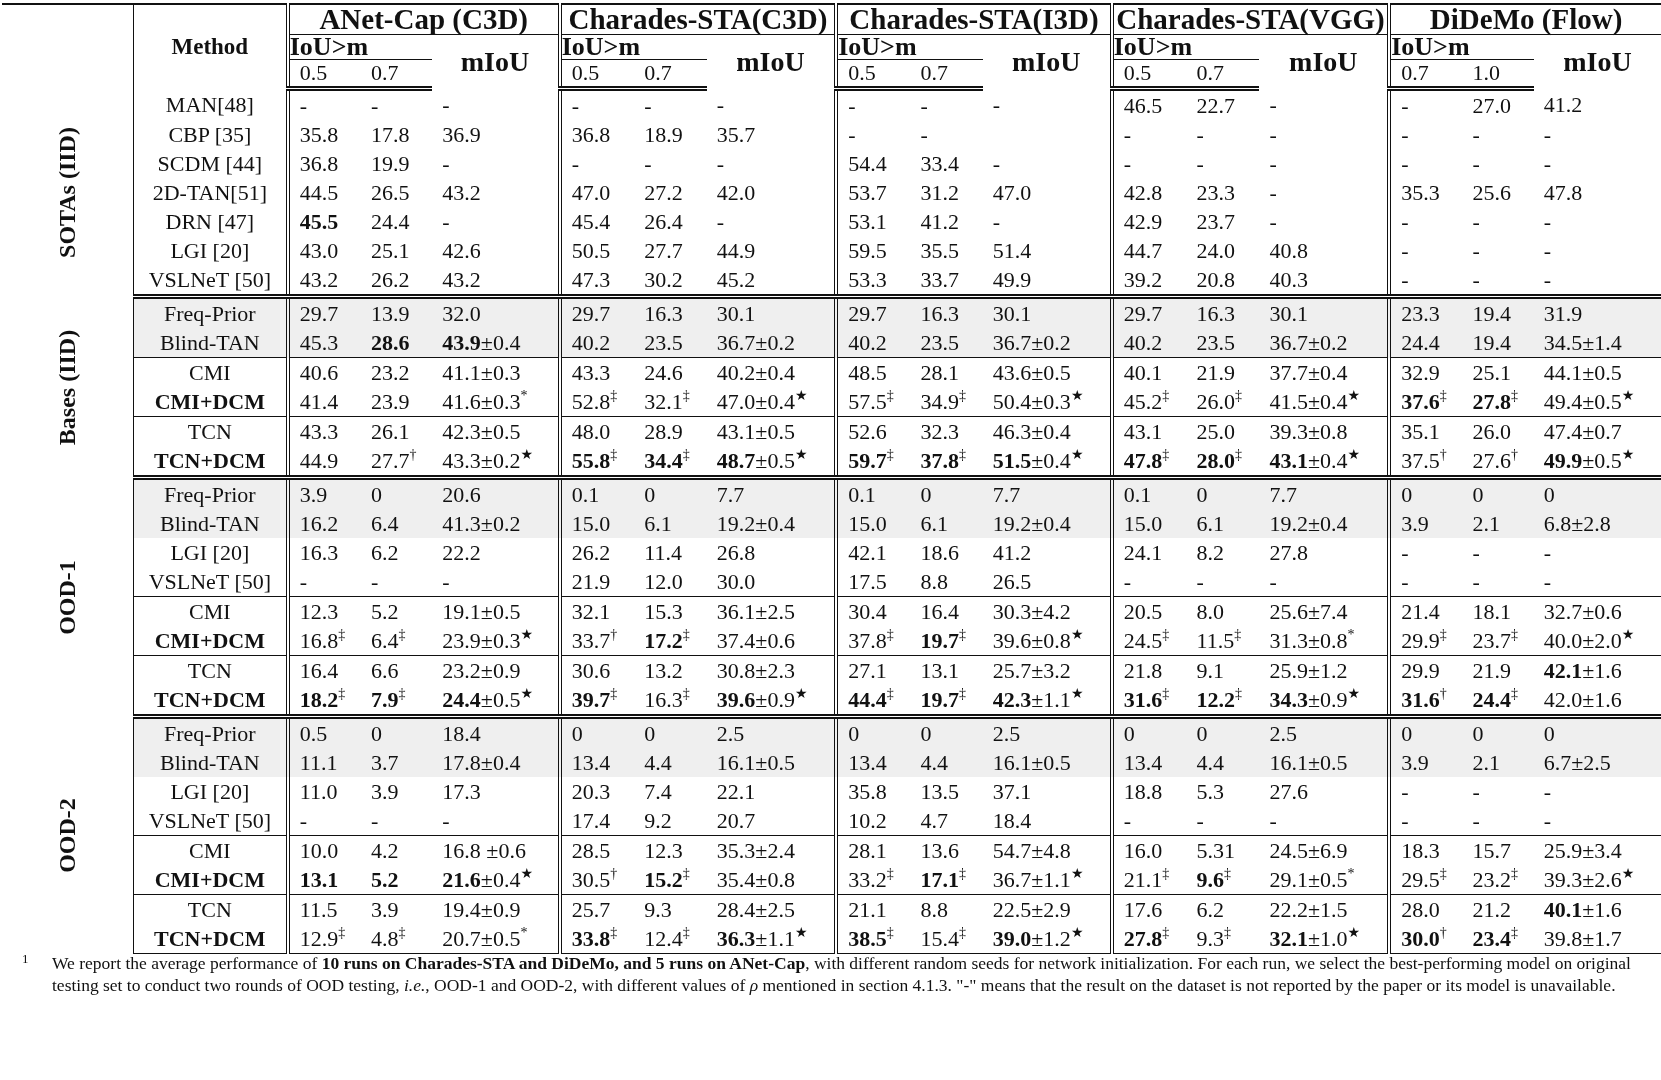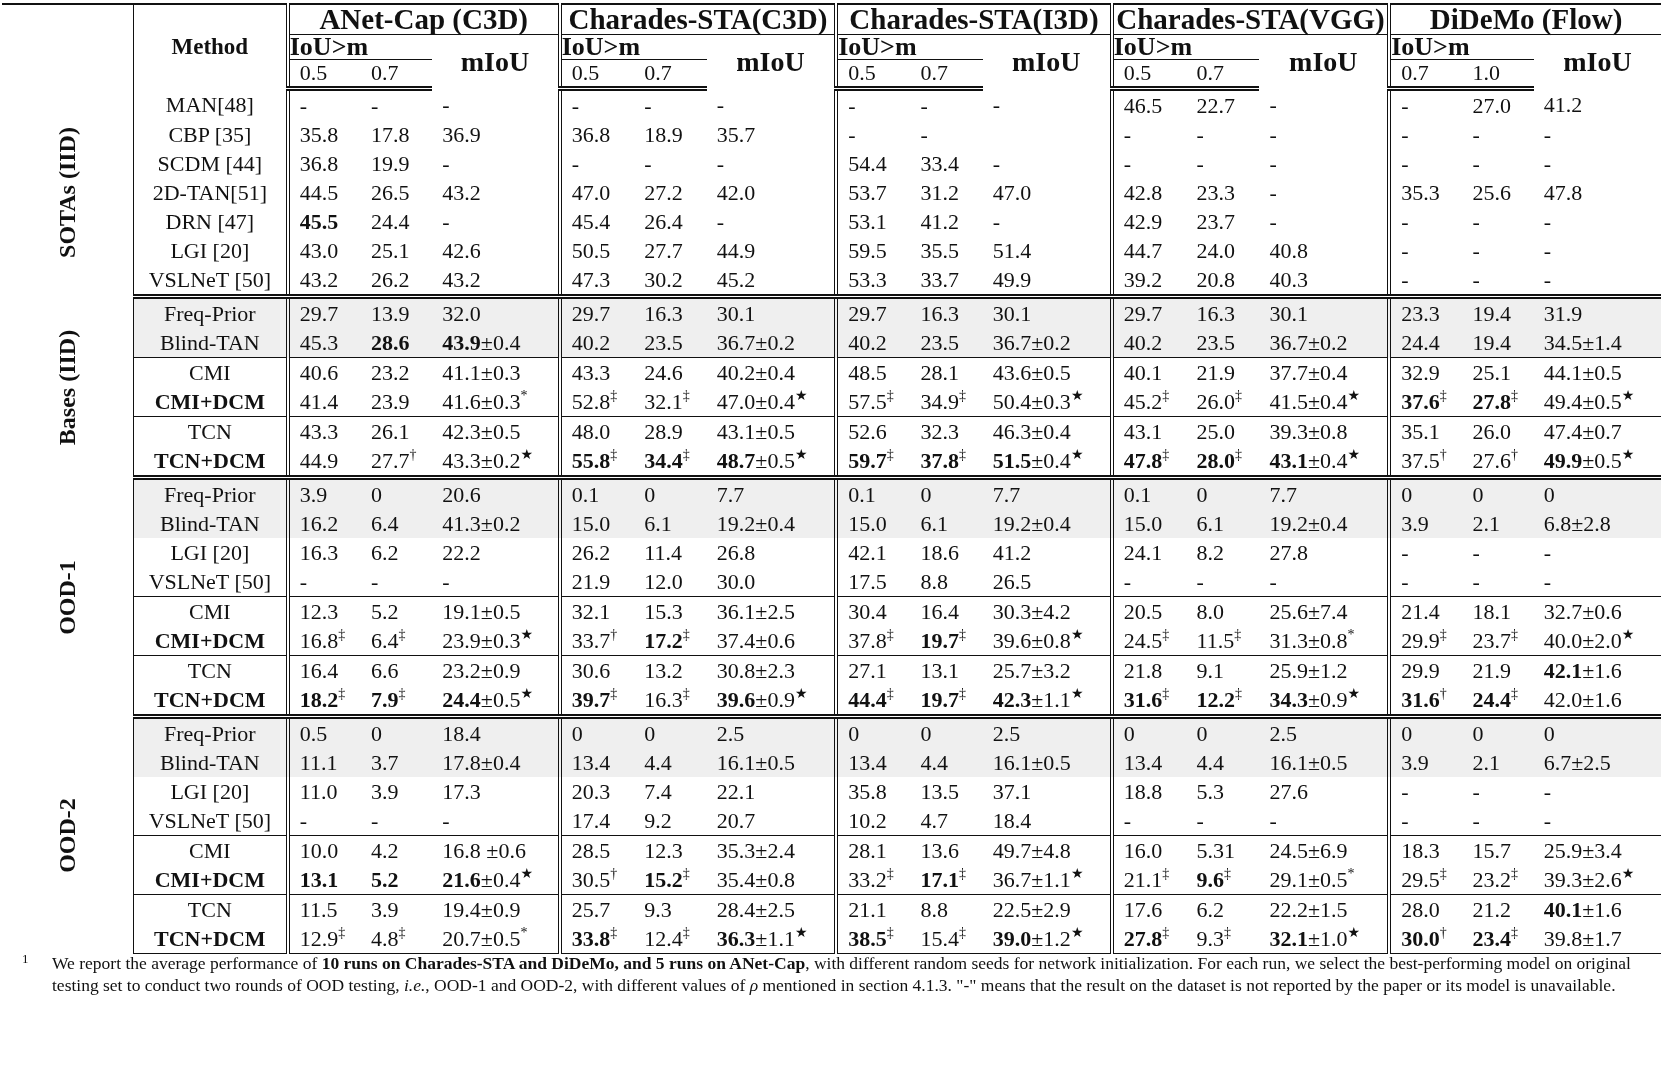--- a/index.html
+++ b/index.html
@@ -534,21 +534,21 @@
         <tr class="sub-sep">
           <td class="method">CMI</td>
           <td class="c c1"><span>10.0</span></td>
           <td class="c c2"><span>4.2</span></td>
           <td class="c c3"><span>16.8</span><span> ±0.6</span></td>
           <td class="c c1"><span>28.5</span></td>
           <td class="c c2"><span>12.3</span></td>
           <td class="c c3"><span>35.3</span><span>±2.4</span></td>
           <td class="c c1"><span>28.1</span></td>
           <td class="c c2"><span>13.6</span></td>
-          <td class="c c3"><span>49.7</span><span>±4.8</span></td>
+          <td class="c c3"><span>54.7</span><span>±4.8</span></td>
           <td class="c c1"><span>16.0</span></td>
           <td class="c c2"><span>5.31</span></td>
           <td class="c c3"><span>24.5</span><span>±6.9</span></td>
           <td class="c c1"><span>18.3</span></td>
           <td class="c c2"><span>15.7</span></td>
           <td class="c c3 last"><span>25.9</span><span>±3.4</span></td>
         </tr>
         <tr class="">
           <td class="method" style="font-weight: bold;">CMI+DCM</td>
           <td class="c c1"><b>13.1</b></td>

